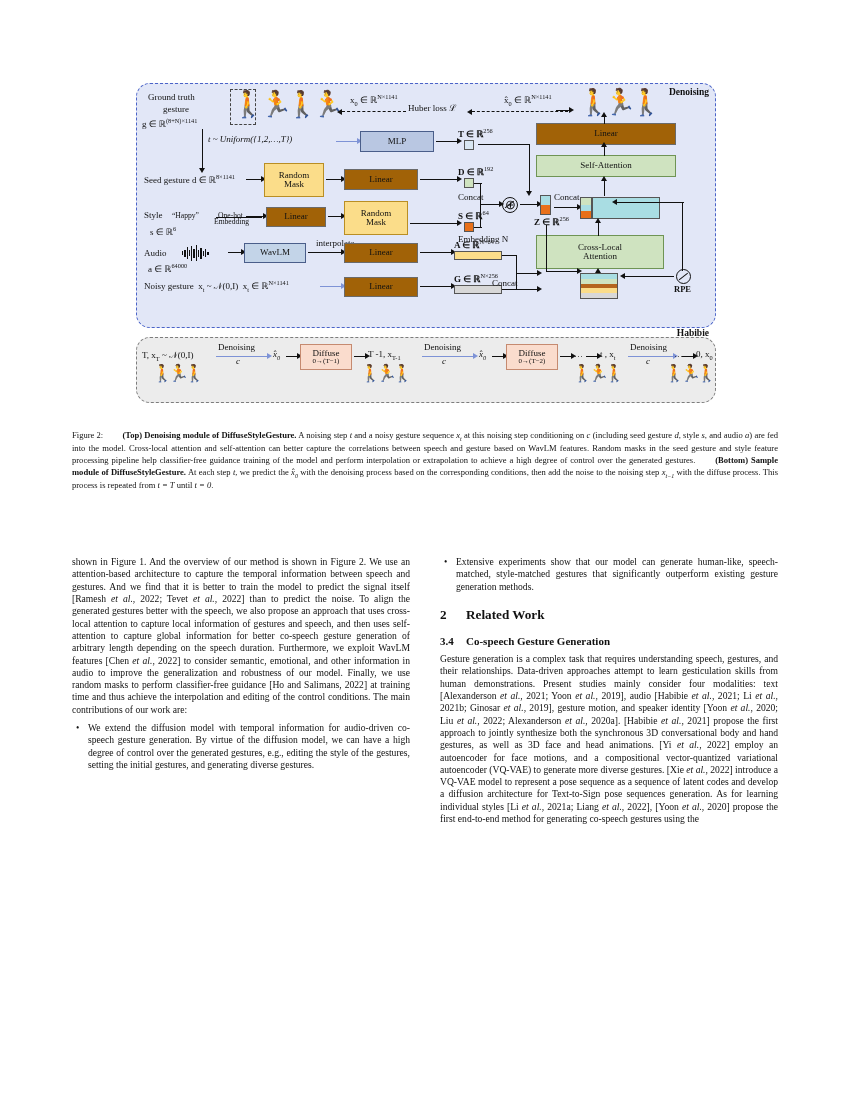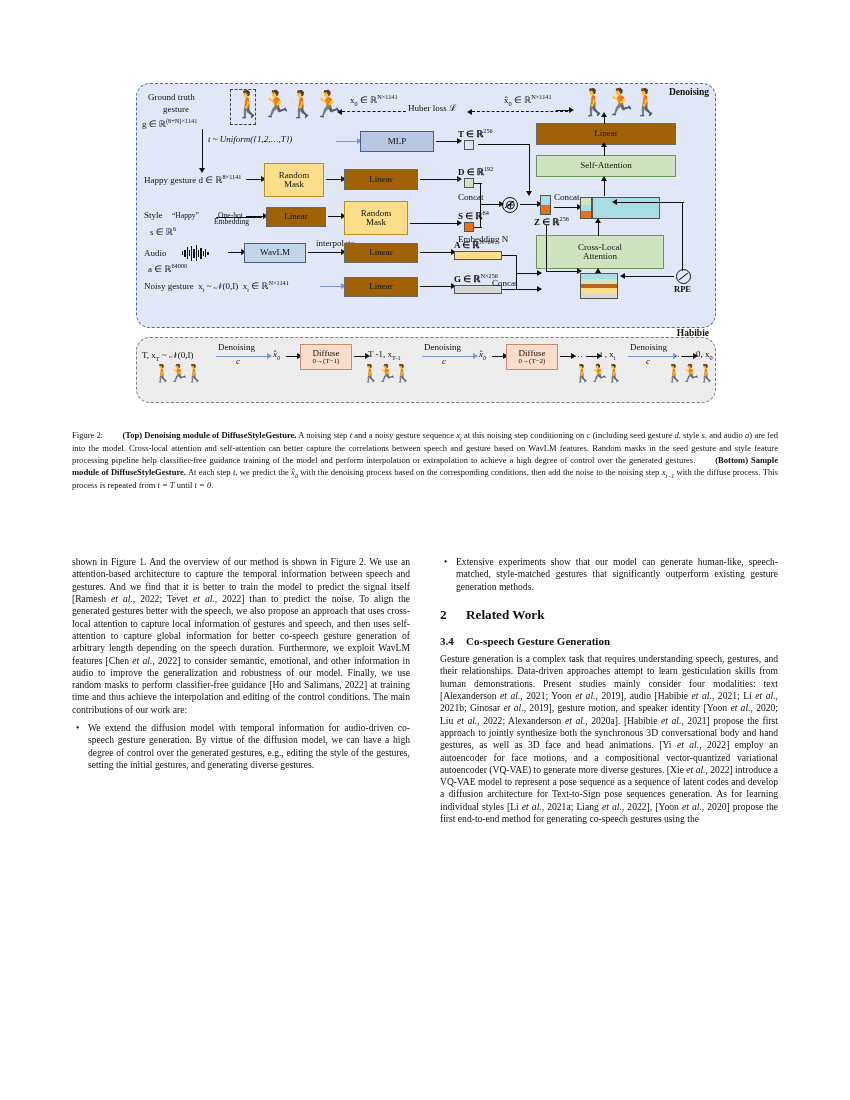--- a/index.html
+++ b/index.html
@@ -263,21 +263,21 @@
 
     <div class="arrow vert" style="left:66px; top:46px; height:40px;"></div>
     <div class="lbl it" style="left:72px; top:52px;">t ~ Uniform({1,2,…,T})</div>
     <div class="arrow blue" style="left:200px; top:58px; width:22px;"></div>
 
     <div class="box blue" style="left:224px; top:48px; width:74px; height:21px;">MLP</div>
     <div class="arrow" style="left:300px; top:58px; width:22px;"></div>
     <div class="lbl" style="left:322px; top:45px;"><b>T ∈ ℝ</b><sup>256</sup></div>
     <div class="chip t" style="left:328px; top:57px; width:10px; height:10px;"></div>
 
-    <div class="lbl" style="left:8px; top:91px;"><span>Happy gesture d ∈ ℝ</span><sup>8×1141</sup></div>
+    <div class="lbl" style="left:8px; top:91px;"><span>Seed gesture d ∈ ℝ</span><sup>8×1141</sup></div>
     <div class="arrow" style="left:110px; top:96px; width:16px;"></div>
     <div class="box yellow" style="left:128px; top:80px; width:60px; height:34px; flex-direction:column;">
       <span>Random</span>
       <span>Mask</span>
     </div>
     <div class="arrow" style="left:190px; top:96px; width:16px;"></div>
     <div class="box gray" style="left:208px; top:86px; width:74px; height:21px;">Linear</div>
     <div class="arrow" style="left:284px; top:96px; width:38px;"></div>
     <div class="lbl" style="left:322px; top:83px;"><b>D ∈ ℝ</b><sup>192</sup></div>
     <div class="chip d" style="left:328px; top:95px; width:10px; height:10px;"></div>

